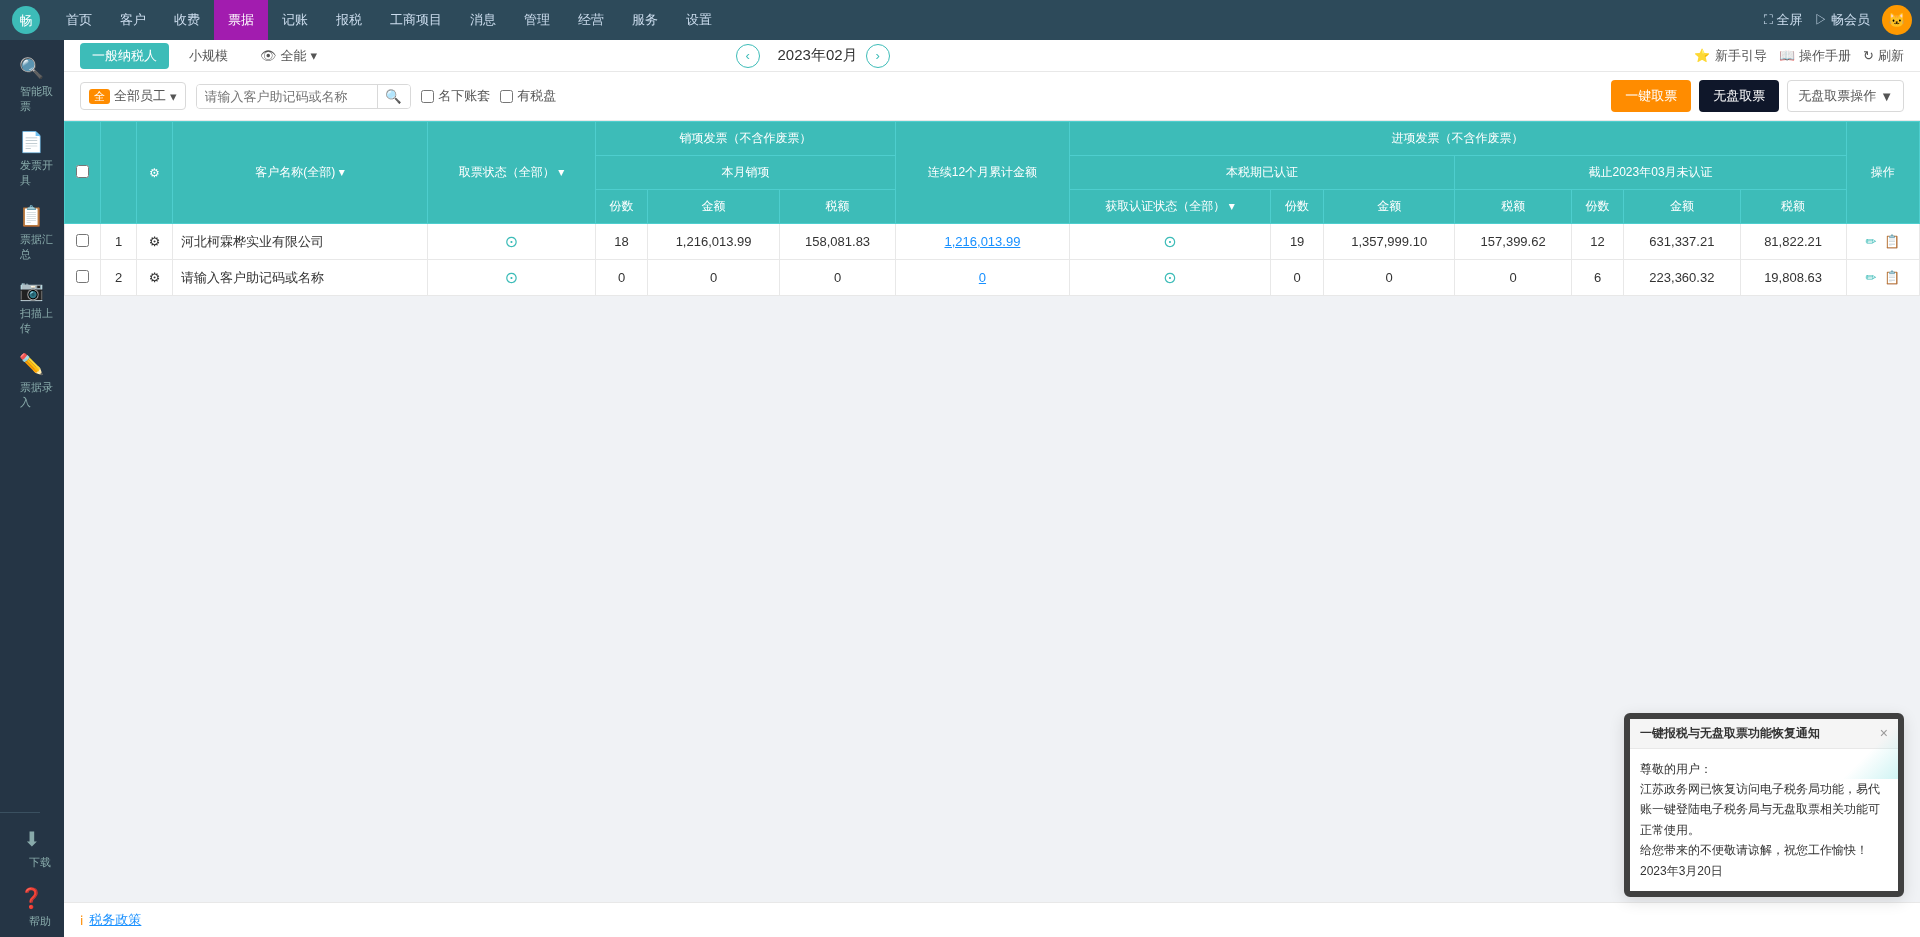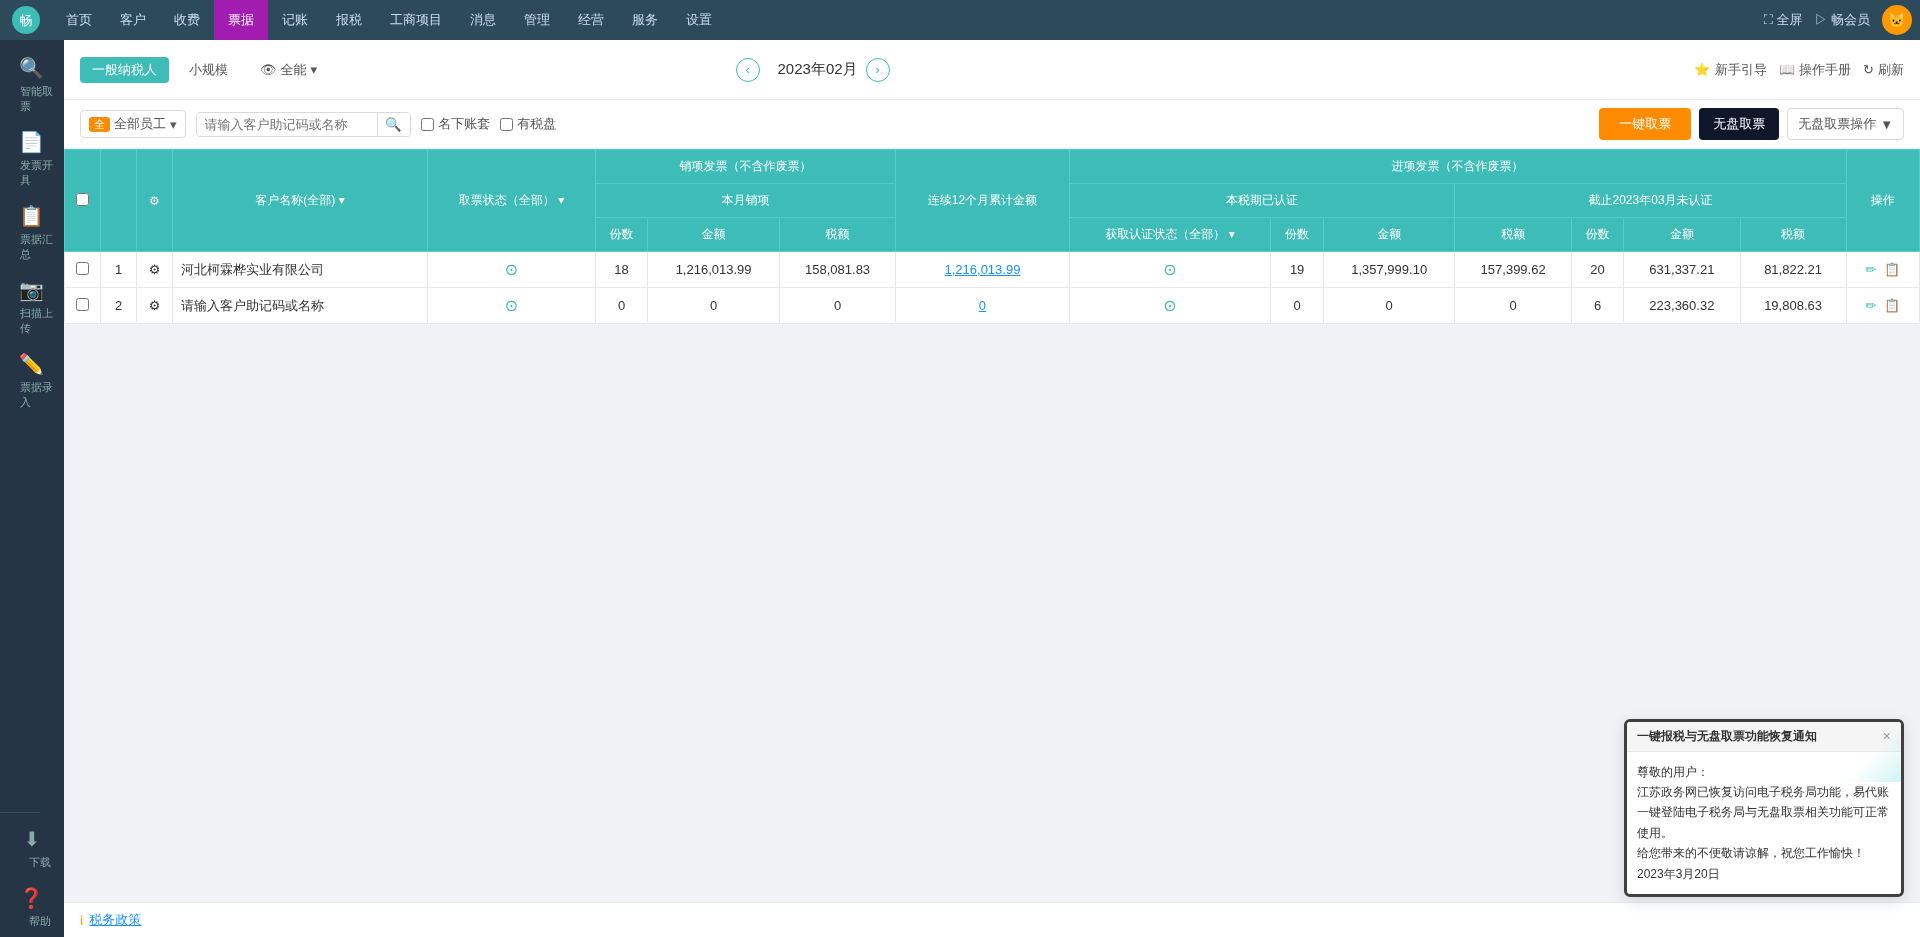--- a/index.html
+++ b/index.html
@@ -50,21 +50,21 @@
     .sidebar-bottom { margin-top: auto; }
 
     
     .main { flex: 1; display: flex; flex-direction: column; overflow: hidden; background: #f0f2f5; }
 
     
     .sub-tabs {
       background: #fff;
       border-bottom: 1px solid #e8e8e8;
       display: flex; align-items: center;
-      padding: 0 16px; height: 60px; gap: 8px;
+      padding: 0 16px; height: 32px; gap: 8px;
     }
     .sub-tab {
       padding: 4px 12px; border-radius: 4px;
       font-size: 13px; cursor: pointer; color: #555;
       display: flex; align-items: center; gap: 4px;
     }
     .sub-tab.active { background: #3dbcb8; color: #fff; border-radius: 4px; }
 
     .sub-tabs-center { margin: 0 auto; display: flex; align-items: center; gap: 8px; }
     .month-nav-btn { width: 24px; height: 24px; border-radius: 50%; border: 1px solid #3dbcb8; background: #fff; color: #3dbcb8; display: flex; align-items: center; justify-content: center; cursor: pointer; font-size: 13px; }
@@ -85,21 +85,21 @@
       border: 1px solid #d9d9d9; border-radius: 4px;
       padding: 4px 8px; background: #fff; font-size: 13px; cursor: pointer;
       color: #555;
     }
     .employee-select .badge { background: #ff8c00; color: #fff; border-radius: 3px; padding: 0 5px; font-size: 11px; }
     .search-input-wrap { display: flex; align-items: flex-end; border: 1px solid #d9d9d9; border-radius: 4px; overflow: hidden; }
     .search-input-wrap input { border: none; outline: none; padding: 4px 8px; font-size: 13px; width: 180px; color: #999; }
     .search-btn { background: #fff; border: none; border-left: 1px solid #d9d9d9; padding: 4px 8px; cursor: pointer; color: #666; }
     .checkbox-label { display: flex; align-items: center; gap: 4px; font-size: 13px; color: #555; cursor: pointer; }
     .toolbar-right { margin-left: auto; display: flex; gap: 8px; }
-    .btn-orange { background: #ff8c00; color: #fff; border: none; border-radius: 4px; padding: 6px 20px; font-size: 13px; cursor: pointer; white-space: nowrap; }
+    .btn-orange { background: #ff8c00; color: #fff; border: none; border-radius: 4px; padding: 6px 14px; font-size: 13px; cursor: pointer; white-space: nowrap; }
     .btn-teal { background: #0f172a; color: #fff; border: none; border-radius: 4px; padding: 6px 14px; font-size: 13px; cursor: pointer; white-space: nowrap; }
     .btn-white { background: #fff; color: #555; border: 1px solid #d9d9d9; border-radius: 4px; padding: 6px 10px; font-size: 13px; cursor: pointer; white-space: nowrap; display: flex; align-items: center; gap: 4px; }
 
     
     .table-wrap { flex: 1; overflow: auto; padding: 0; }
     table { width: 100%; border-collapse: collapse; background: #fff; }
     thead tr th {
       background: #3dbcb8; color: #fff; font-size: 12px;
       padding: 8px 6px; text-align: center; border: 1px solid #4ecece;
       white-space: nowrap; font-weight: 500;
@@ -123,21 +123,21 @@
     .footer {
       background: #fff; border-top: 1px solid #e8e8e8;
       padding: 8px 16px; display: flex; align-items: center; gap: 6px;
       font-size: 13px; color: #ff8c00; min-height: 34px;
     }
 
     
     .notification-popup {
       position: fixed; bottom: 40px; right: 16px;
       width: 280px; background: #fff;
-      border: 3px solid #404040; border-radius: 6px;
+      border: 6px solid #404040; border-radius: 6px;
       box-shadow: 0 4px 16px rgba(0,0,0,0.12);
       font-size: 12px; color: #333; overflow: hidden;
     }
     .notif-header {
       display: flex; align-items: center; justify-content: space-between;
       padding: 6px 10px; background: #f5f5f5; border-bottom: 1px solid #e8e8e8;
     }
     .notif-title { font-weight: 600; font-size: 12px; color: #333; }
     .notif-close { cursor: pointer; color: #999; font-size: 14px; }
     .notif-body { padding: 10px; max-height: 160px; overflow-y: auto; line-height: 1.7; font-size: 12px; }
@@ -323,21 +323,21 @@
     <td class="td-left">河北柯霖桦实业有限公司</td>
     <td><span class="td-icon-check">⊙</span></td>
     <td>18</td>
     <td>1,216,013.99</td>
     <td>158,081.83</td>
     <td class="td-number">1,216,013.99</td>
     <td><span class="td-icon-check">⊙</span></td>
     <td>19</td>
     <td>1,357,999.10</td>
     <td>157,399.62</td>
-    <td>20</td>
+    <td>12</td>
     <td>631,337.21</td>
     <td>81,822.21</td>
     <td>
       <span class="edit-icon">✏</span>
       <span class="view-icon">📋</span>
     </td>
   </tr>
             <tr>
     <td><input type="checkbox" style=""></td>
     <td>2</td>

